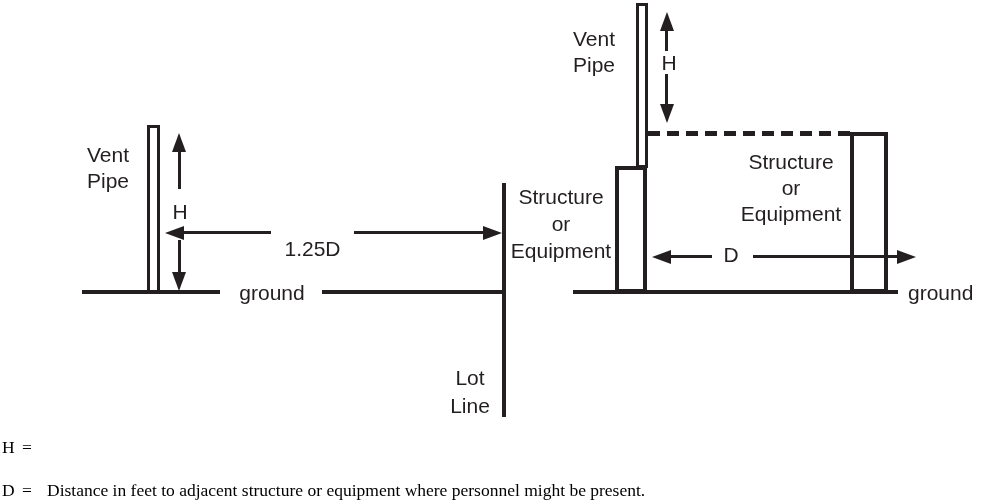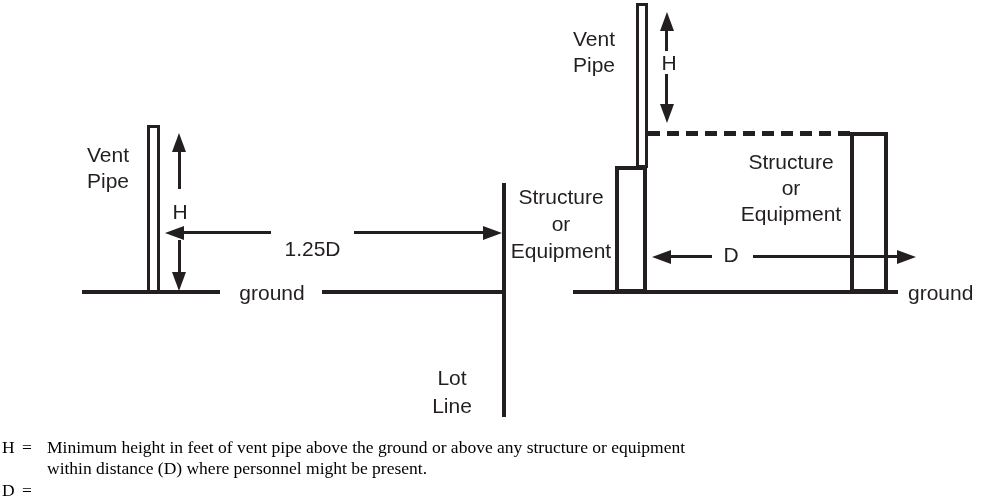--- a/index.html
+++ b/index.html
@@ -53,21 +53,21 @@
     <div class="tri right" style="left:483px; top:226px;"></div>
 
     <div class="line" style="left:82px; top:290px; width:138px; height:4px;"></div>
     <div class="lbl" style="left:232px; top:280px; width:80px;">ground</div>
     <div class="line" style="left:322px; top:290px; width:183px; height:4px;"></div>
 
     <div class="line" style="left:502px; top:183px; width:4px; height:234px;"></div>
     <div class="lbl" style="left:504px; top:183px; width:114px; line-height:27px;">Structure
 or
 Equipment</div>
-    <div class="lbl" style="left:420px; top:364px; width:64px; line-height:28px;">Lot
+    <div class="lbl" style="left:438px; top:364px; width:64px; line-height:28px;">Lot
 Line</div>
   </div>
 
   <div>
     <div class="lbl" style="left:563px; top:26px; width:62px;">Vent
 Pipe</div>
 
     <div class="wall" style="left:615px; top:166px; width:32px; height:127px;"></div>
 
     <div class="rect" style="left:636px; top:3px; width:12px; height:165px;"></div>
@@ -93,22 +93,21 @@
     <div class="wall" style="left:850px; top:132px; width:38px; height:161px;"></div>
 
     <div class="line" style="left:573px; top:290px; width:325px; height:4px;"></div>
     <div class="lbl" style="left:908px; top:280px; width:76px; text-align:left;">ground</div>
   </div>
 
   <div>
     <div class="legend-row" style="left:0px; top:437px; width:740px; height:44px;">
       <span class="legend-term">H</span>
       <span class="legend-eq">=</span>
-      <span class="legend-def">Minimum height in feet of vent pipe above the ground or above any structure or equipment
-within distance (D) where personnel might be present.</span>
     </div>
     <div class="legend-row" style="left:0px; top:480px; width:740px; height:22px;">
       <span class="legend-term">D</span>
       <span class="legend-eq">=</span>
+      <span class="legend-def">Distance in feet to adjacent structure or equipment where personnel might be present.</span>
     </div>
   </div>
 
 </div>
 
 </body></html>

